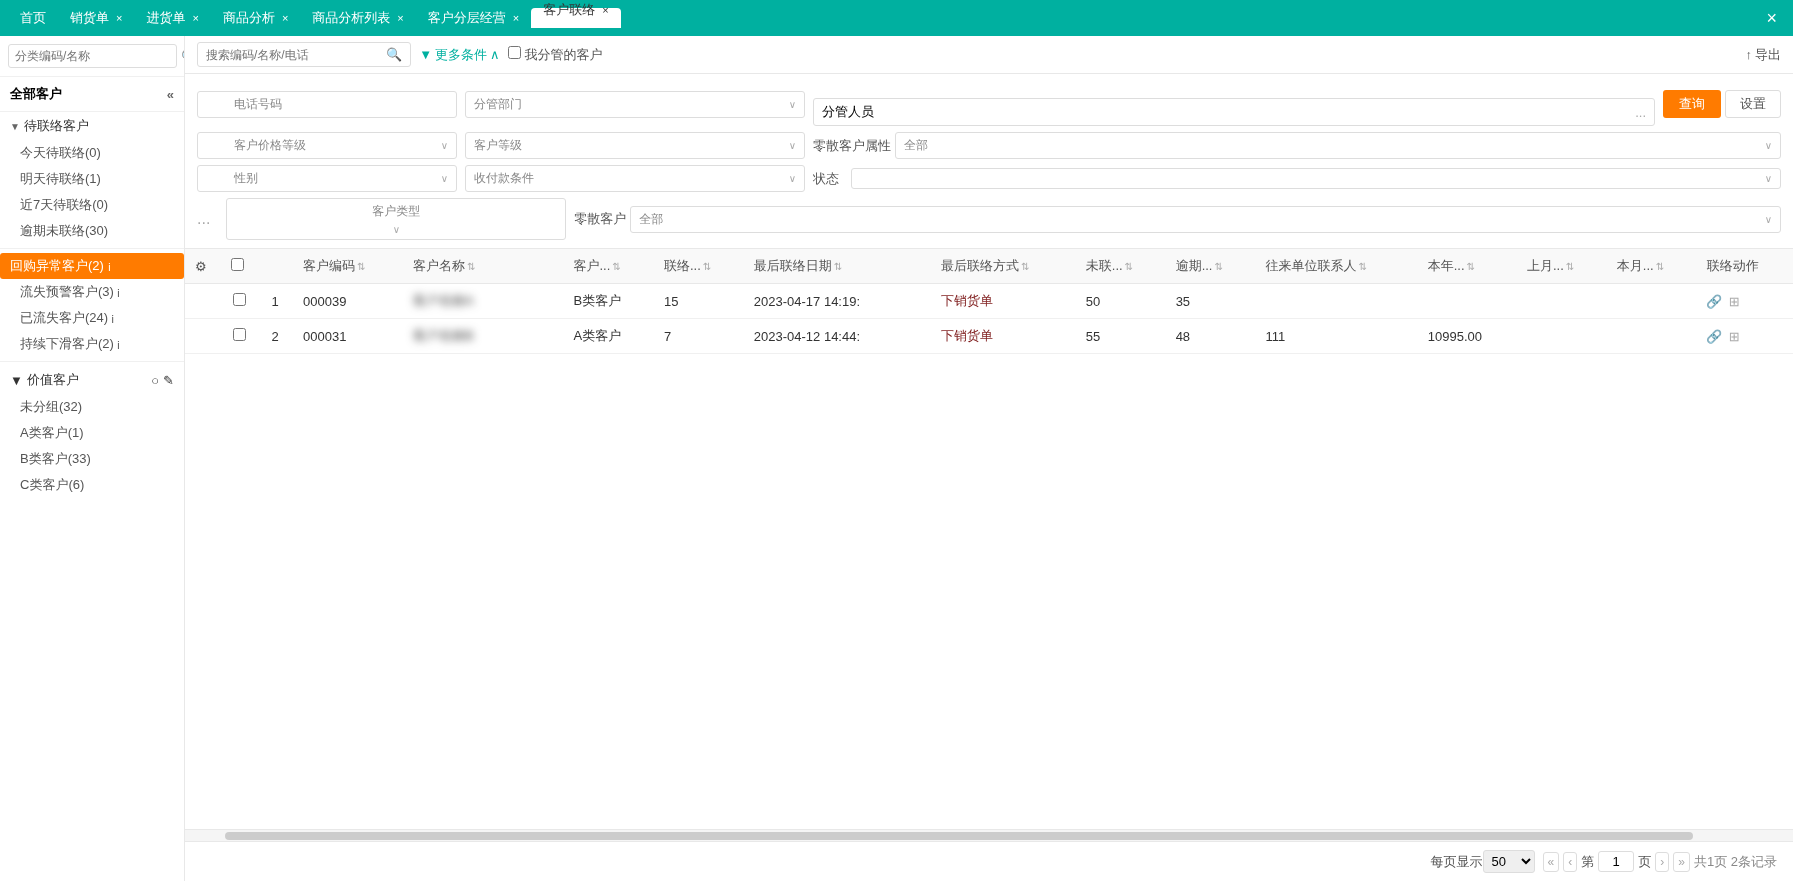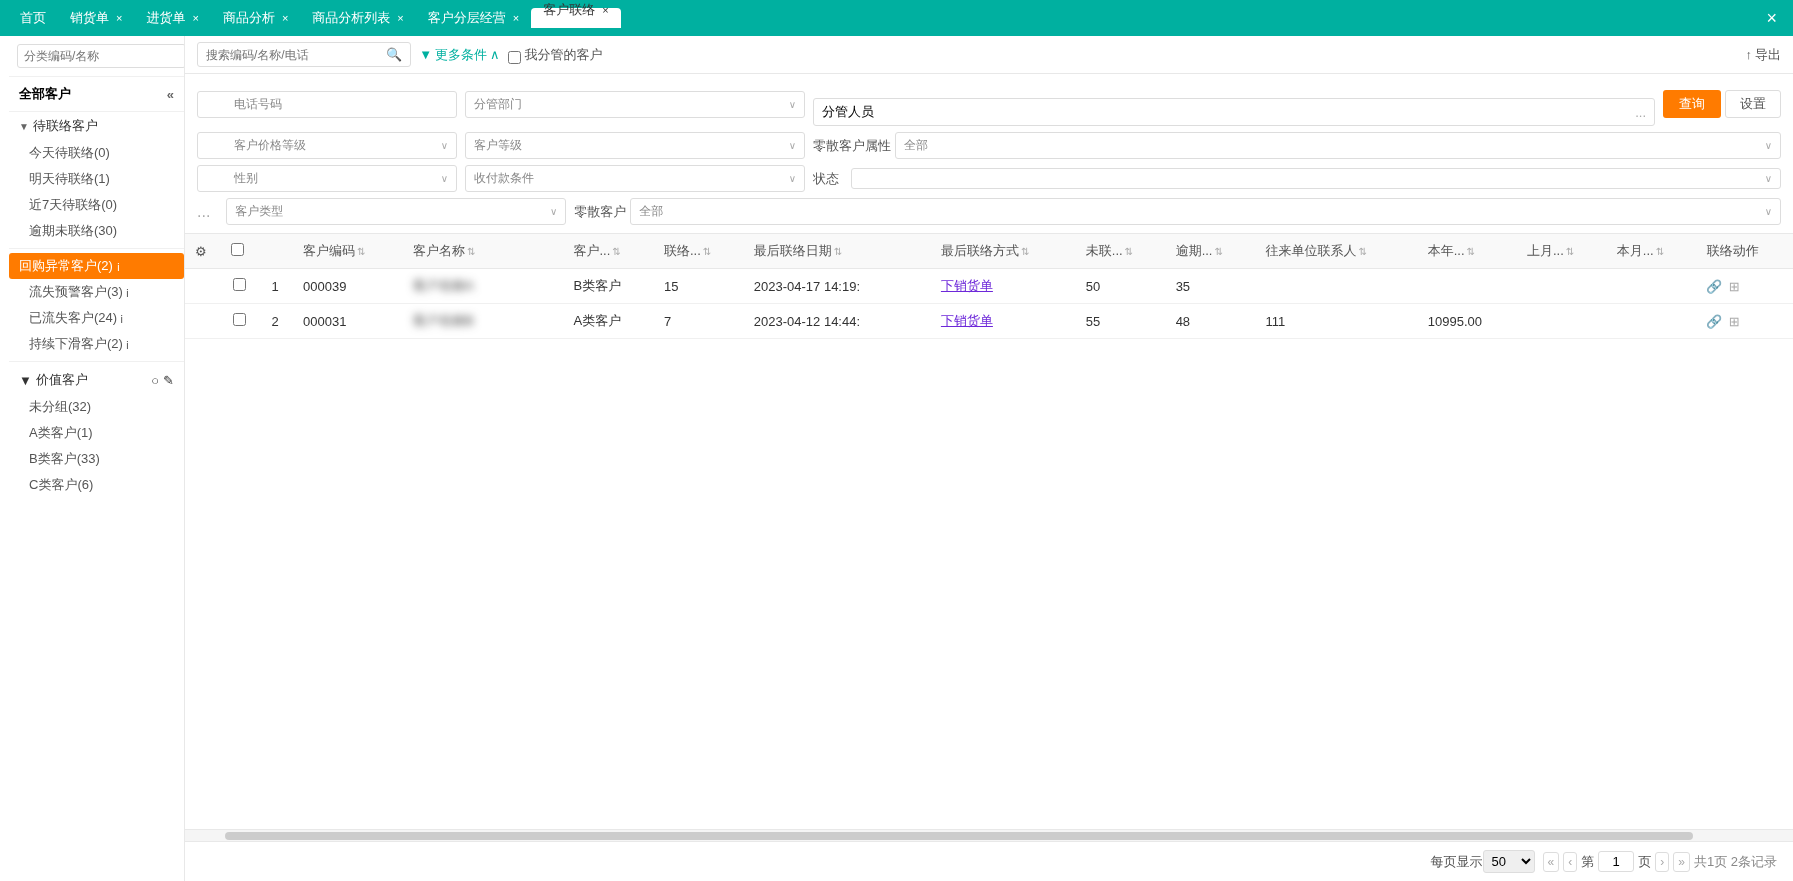--- a/index.html
+++ b/index.html
@@ -27,21 +27,20 @@
     
     .main-layout { display: flex; height: calc(881px - 36px); }
 
     
     .sidebar {
       width: 185px; min-width: 185px;
       background: #fff;
       border-right: 1px solid #e8e8e8;
       display: flex; flex-direction: column;
       overflow: hidden;
-      padding-left: 9px;
     }
     .sidebar-search {
       display: flex; align-items: center;
       padding: 8px; border-bottom: 1px solid #f0f0f0;
     }
     .sidebar-search input {
       flex: 1; border: 1px solid #ddd; border-radius: 3px;
       padding: 4px 6px; font-size: 12px; outline: none;
     }
     .sidebar-search .search-icon {
@@ -108,21 +107,21 @@
       padding: 4px 8px; background: #fff; min-width: 200px;
     }
     .filter-bar .search-input input {
       border: none; outline: none; font-size: 12px; width: 160px;
     }
     .filter-bar .more-conditions {
       display: flex; align-items: center; gap: 3px;
       color: #00b0a0; cursor: pointer; font-size: 13px;
     }
     .filter-bar .my-customers {
-      display: flex; align-items: flex-end; gap: 4px;
+      display: flex; align-items: flex-start; gap: 4px;
       font-size: 13px; color: #555; cursor: pointer;
     }
     .filter-bar .spacer { flex: 1; }
     .filter-bar .export-btn {
       display: flex; align-items: center; gap: 3px;
       color: #555; cursor: pointer; font-size: 13px;
     }
 
     
     .adv-filter {
@@ -177,21 +176,21 @@
       background: #f9f9f9; border-bottom: 1px solid #e8e8e8;
       padding: 8px 10px; text-align: left; white-space: nowrap;
       font-weight: normal; color: #555;
       position: sticky; top: 0; z-index: 10;
     }
     .data-table th .sort-icon { color: #aaa; font-size: 10px; margin-left: 2px; }
     .data-table td {
       border-bottom: 1px solid #f0f0f0;
       padding: 8px 10px; white-space: nowrap; color: #333;
     }
-    .data-table .link-cell { color: #6d28d9; cursor: pointer; text-decoration: underline; }
+    .data-table .link-cell { color: #7f1d1d; cursor: pointer; }
     .data-table .action-icons { display: flex; gap: 6px; color: #aaa; cursor: pointer; }
     .settings-col { width: 36px; text-align: center; }
     .checkbox-col { width: 36px; text-align: center; }
     .num-col { width: 36px; text-align: center; color: #888; }
 
     
     .table-scrollbar {
       height: 12px; background: #f5f5f5;
       border-top: 1px solid #e8e8e8;
     }
@@ -412,21 +411,21 @@
           <span class="filter-label-inline">状态</span>
           <div class="filter-field" style="flex:1;">
             <span class="label"></span>
             <span class="chevron">∨</span>
           </div>
         </div>
       </div>
 
       <div class="adv-filter-row">
         <span class="dots-btn">...</span>
-        <div class="filter-field filter-field-wide" style="margin-left:8px;">
+        <div class="filter-field filter-field-wide" style="margin-left:8px;flex-direction:column;">
           <span class="label">客户类型</span>
           <span class="chevron">∨</span>
         </div>
         <div style="display:flex; align-items:center; gap:4px; flex:1;">
           <span class="filter-label-inline">零散客户</span>
           <div class="filter-field" style="flex:1;">
             <span class="label">全部</span>
             <span class="chevron">∨</span>
           </div>
         </div>

